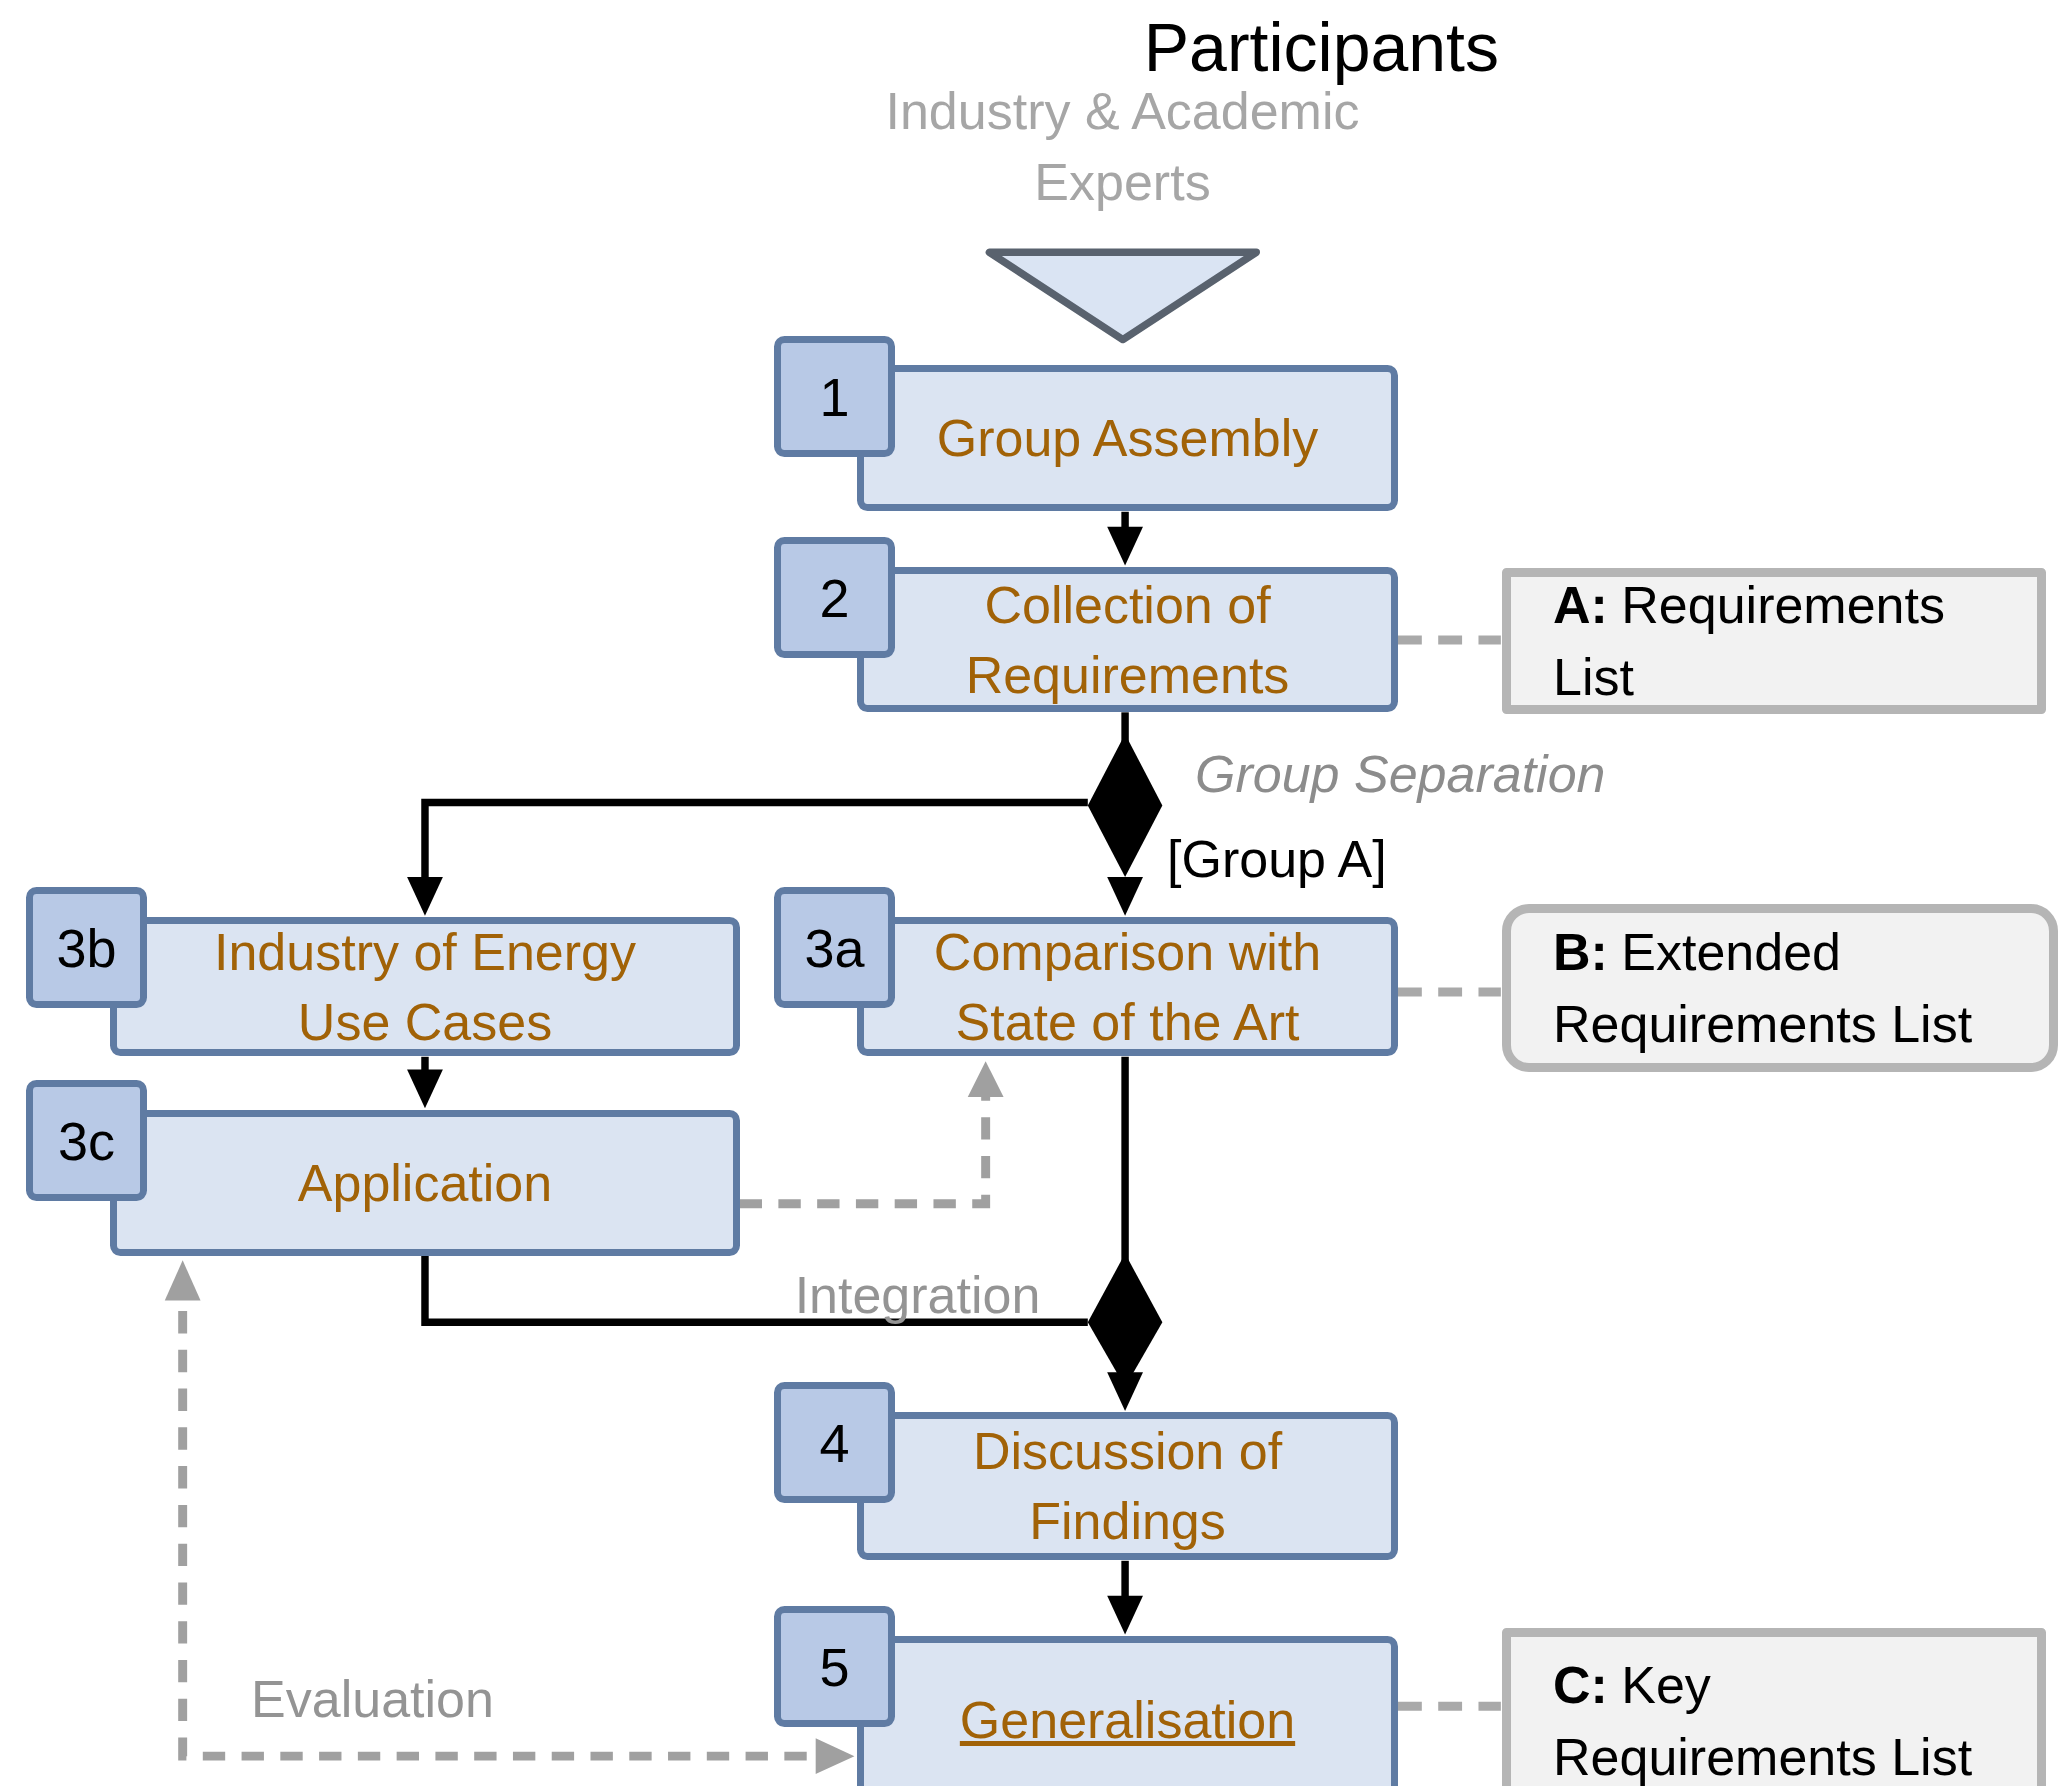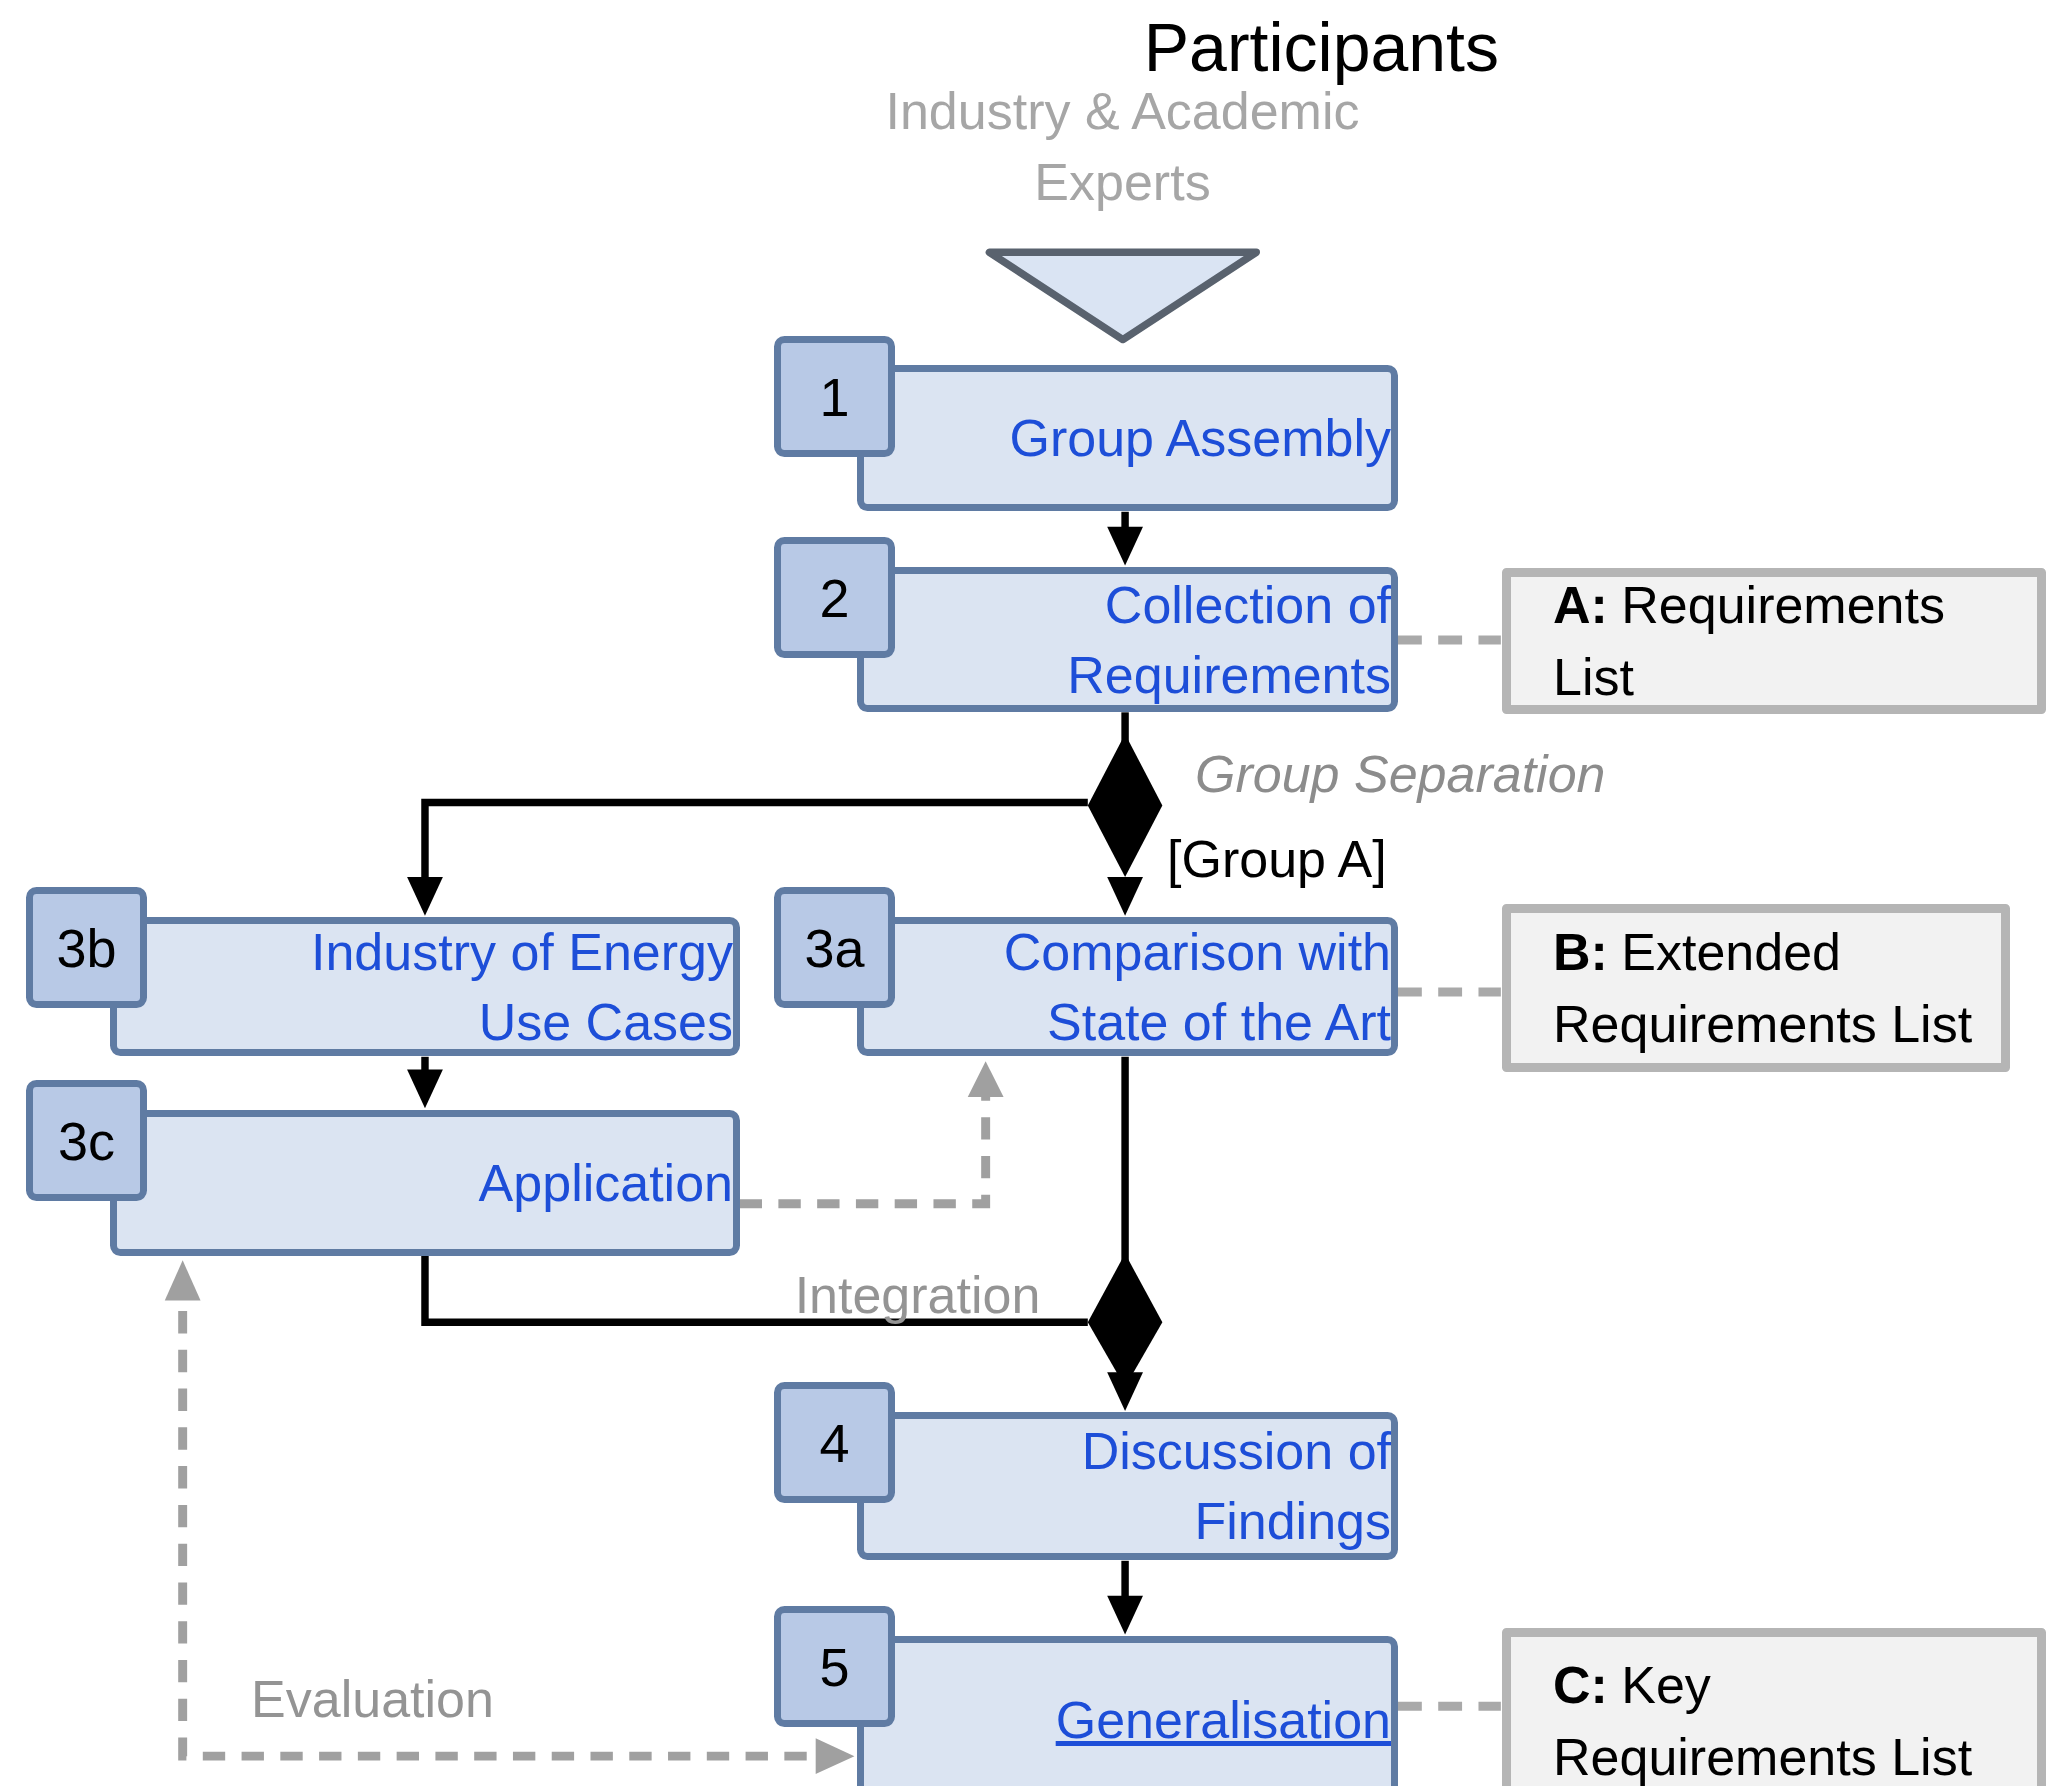--- a/index.html
+++ b/index.html
@@ -10,22 +10,22 @@
     --gray_label:#949494; --dash_conn:#a9a9a9; --dash_arrow:#a0a0a0;
   }
   html,body{margin:0;padding:0;background:#ffffff;}
   body{font-family:"Liberation Sans","DejaVu Sans",sans-serif;}
   #canvas{position:relative;width:2066px;height:1787px;background:#ffffff;overflow:hidden;}
   #wires{position:absolute;left:0;top:0;width:2066px;height:1787px;}
 
   .step-box{
     position:absolute;box-sizing:border-box;
     background:var(--box_fill);border:7.5px solid var(--box_border);border-radius:10.4px;
-    display:flex;flex-direction:column;justify-content:center;align-items:flex-end;
-    font-size:52px;line-height:70px;color:#1d4ed8;text-align:center;z-index:2;
+    display:flex;flex-direction:column;justify-content:center;align-items:center;
+    font-size:52px;line-height:70px;color:#a16207;text-align:center;z-index:2;
   }
   .badge{
     position:absolute;box-sizing:border-box;width:121px;height:121px;
     background:var(--badge_fill);border:7.5px solid var(--box_border);border-radius:10.4px;
     display:flex;justify-content:center;align-items:center;
     font-size:54px;color:#000;z-index:3;
   }
   .output-box{
     position:absolute;box-sizing:border-box;
     background:var(--output_fill);border:9px solid var(--output_border);border-radius:4.5px;
@@ -160,21 +160,21 @@
       <span>5</span>
     </div>
 
   <div class="anno center gray-label" style="left:216px;top:1669px;width:313px;">Evaluation</div>
 
   <div class="output-box" style="left:1502px;top:568px;width:544px;height:146px;">
     <div><span class="b">A:</span><span class="sp">Requirements</span></div>
     <div>List</div>
   </div>
 
-  <div class="output-box" style="left:1502px;top:904px;width:508px;height:168px;">
+  <div class="output-box" style="left:1502px;top:904px;width:556px;height:168px;border-radius:27px;">
     <div><span class="b">B:</span><span class="sp">Extended</span></div>
     <div>Requirements List</div>
   </div>
 
   <div class="output-box" style="left:1502px;top:1628px;width:544px;height:185px;">
     <div><span class="b">C:</span><span class="sp">Key</span></div>
     <div>Requirements List</div>
   </div>
 
 </div>

